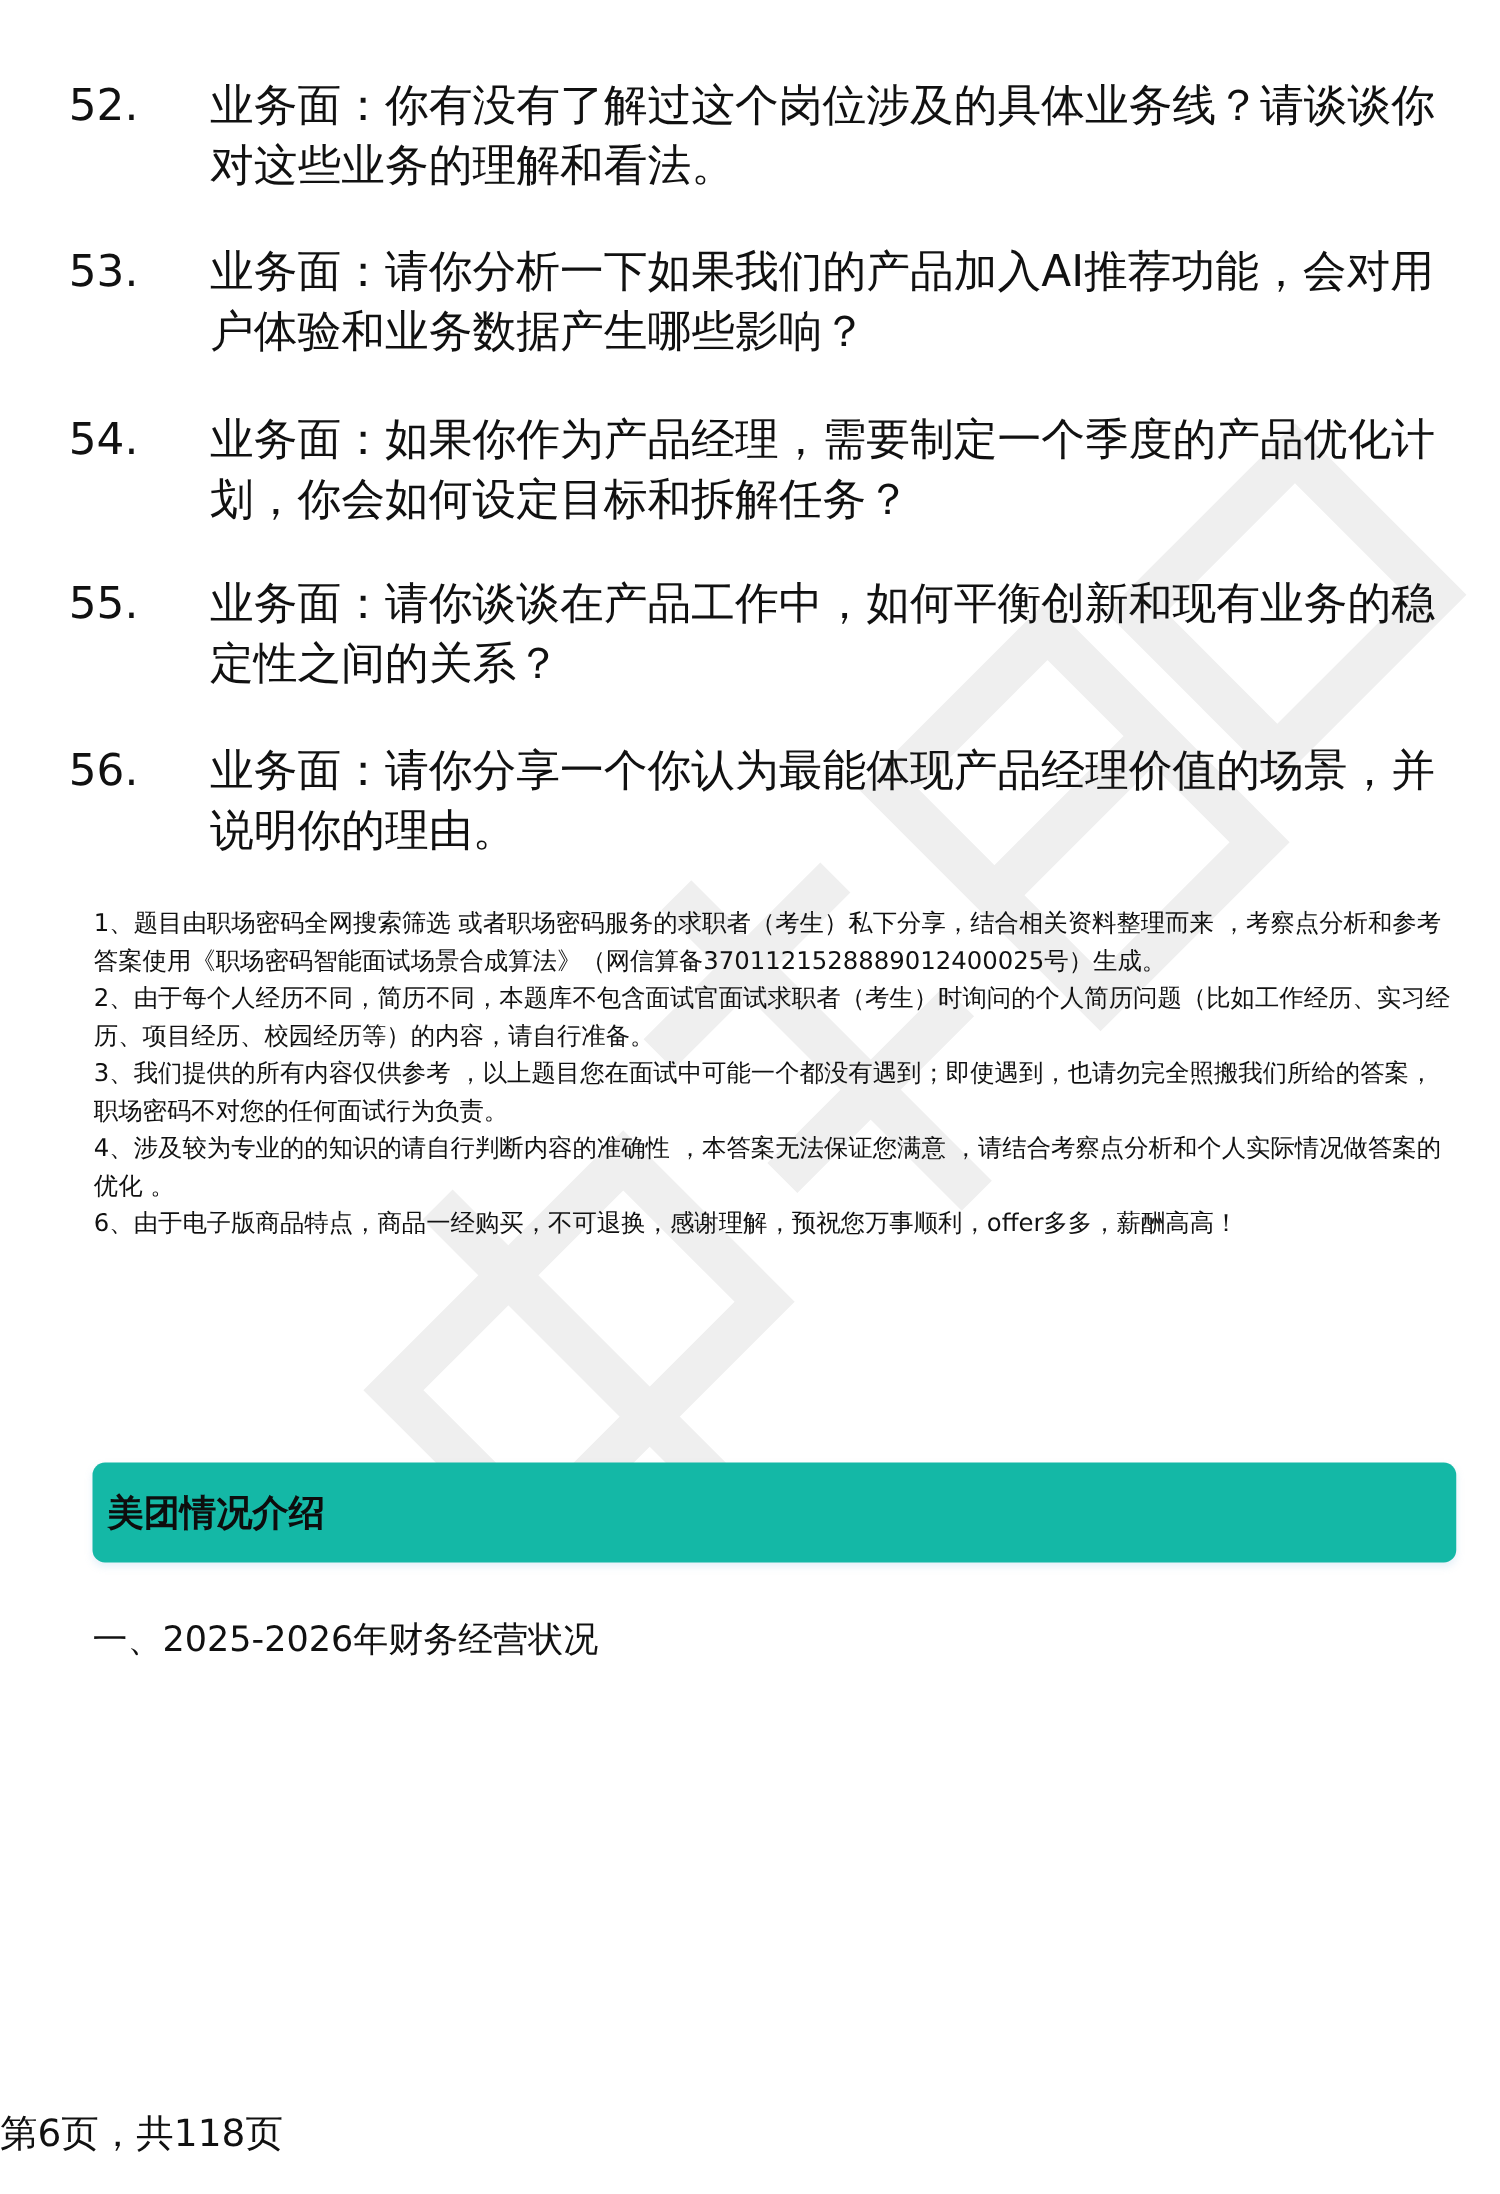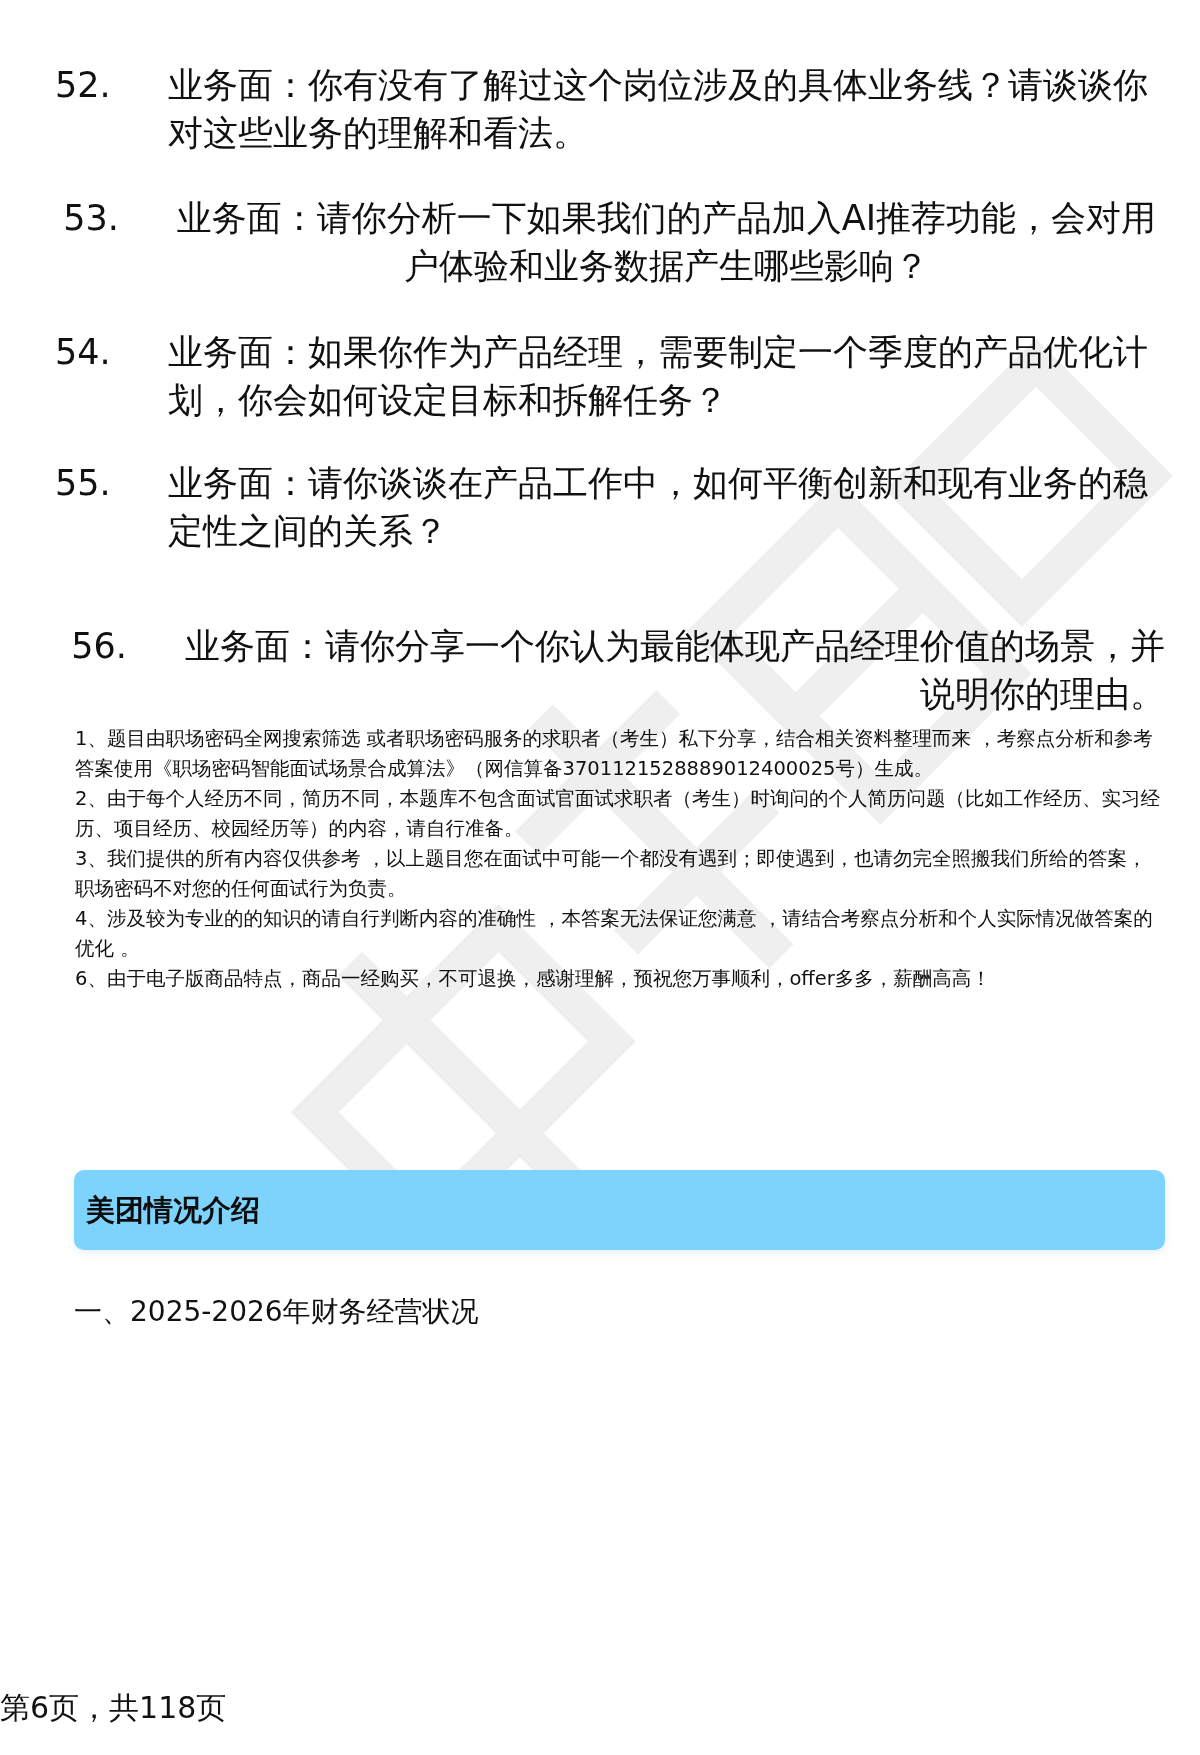--- a/index.html
+++ b/index.html
@@ -6,21 +6,21 @@
   body { width: 1200px; height: 1755px; position: relative; overflow: hidden;
          font-family: "DejaVu Sans", "Liberation Sans", sans-serif; color: #111111; }
   .watermark { position: absolute; left: 0; top: 0; width: 1200px; height: 1755px; pointer-events: none; z-index: 0; }
   .page { position: absolute; left: 0; top: 0; width: 1160px; height: 1755px; z-index: 1; }
   .question { position: absolute; left: 55px; width: 1110px; font-size: 35px; line-height: 48px; }
   .q-num { position: absolute; left: 0; top: 0; width: 72px; }
   .q-text { margin-left: 113px; display: block; }
   .notes { position: absolute; left: 75px; top: 724px; width: 1090px; font-size: 19.5px; line-height: 30px; }
   .notes .note { display: block; }
   .section-box { position: absolute; left: 74px; top: 1170px; width: 1091px; height: 80px;
-                 background: #7dd3fc; border-radius: 10px; box-shadow: 0 3px 6px rgba(160,200,230,0.25); }
+                 background: #14b8a6; border-radius: 10px; box-shadow: 0 3px 6px rgba(160,200,230,0.25); }
   .section-title { position: absolute; left: 12px; top: 0; line-height: 80px; font-size: 29px; font-weight: bold; color: #0d0d0d; }
   .subheading { position: absolute; left: 74px; top: 1292px; font-size: 28px; line-height: 40px; }
   .paragraph { position: absolute; left: 74px; top: 1372px; width: 1095px; font-size: 28px; line-height: 60px; text-align: justify; }
   .footer { position: absolute; left: 0; width: 1200px; top: 1688px; text-align: left; font-size: 30px; line-height: 40px; }
 </style>
 </head>
 <body>
 
 <svg class="watermark" viewBox="0 0 1200 1755" xmlns="http://www.w3.org/2000/svg">
   <g fill="none" stroke="#EFEFEF" stroke-width="34" stroke-linejoin="miter" transform="rotate(-45 640 900)">
@@ -31,33 +31,33 @@
     <path d="M1120 800 L1300 800 L1300 960 L1120 960 Z"></path>
   </g>
 </svg>
 
 <div class="page">
 
   <div class="question" style="top:61px;">
     <span class="q-num">52.</span>
     <span class="q-text">业务面：你有没有了解过这个岗位涉及的具体业务线？请谈谈你对这些业务的理解和看法。</span>
   </div>
-  <div class="question" style="top:194px;text-align:center;">
+  <div class="question" style="top:194px;">
     <span class="q-num">53.</span>
     <span class="q-text">业务面：请你分析一下如果我们的产品加入AI推荐功能，会对用户体验和业务数据产生哪些影响？</span>
   </div>
   <div class="question" style="top:328px;">
     <span class="q-num">54.</span>
     <span class="q-text">业务面：如果你作为产品经理，需要制定一个季度的产品优化计划，你会如何设定目标和拆解任务？</span>
   </div>
   <div class="question" style="top:459px;">
     <span class="q-num">55.</span>
     <span class="q-text">业务面：请你谈谈在产品工作中，如何平衡创新和现有业务的稳定性之间的关系？</span>
   </div>
-  <div class="question" style="top:622px;text-align:right;">
+  <div class="question" style="top:593px;">
     <span class="q-num">56.</span>
     <span class="q-text">业务面：请你分享一个你认为最能体现产品经理价值的场景，并说明你的理由。</span>
   </div>
 
   <div class="notes">
     <span class="note">1、题目由职场密码全网搜索筛选 或者职场密码服务的求职者（考生）私下分享，结合相关资料整理而来 ，考察点分析和参考答案使用《职场密码智能面试场景合成算法》（网信算备3701121528889012400025号）生成。</span>
     <span class="note">2、由于每个人经历不同，简历不同，本题库不包含面试官面试求职者（考生）时询问的个人简历问题（比如工作经历、实习经历、项目经历、校园经历等）的内容，请自行准备。</span>
     <span class="note">3、我们提供的所有内容仅供参考 ，以上题目您在面试中可能一个都没有遇到；即使遇到，也请勿完全照搬我们所给的答案，职场密码不对您的任何面试行为负责。</span>
     <span class="note">4、涉及较为专业的的知识的请自行判断内容的准确性 ，本答案无法保证您满意 ，请结合考察点分析和个人实际情况做答案的优化 。</span>
     <span class="note">6、由于电子版商品特点，商品一经购买，不可退换，感谢理解，预祝您万事顺利，offer多多，薪酬高高！</span>

